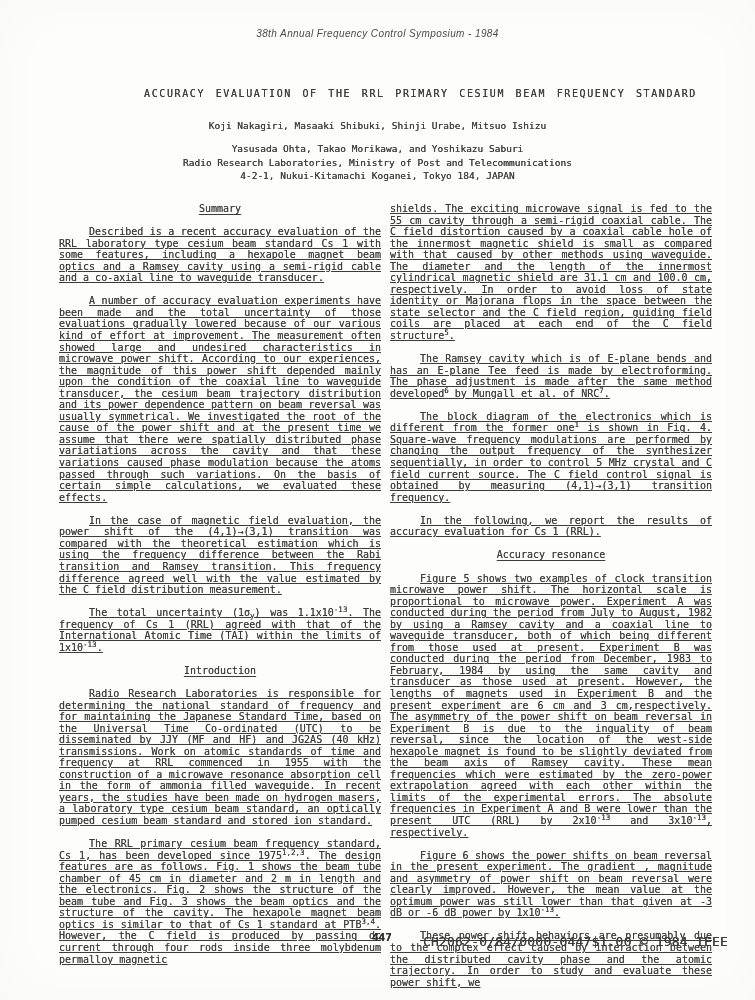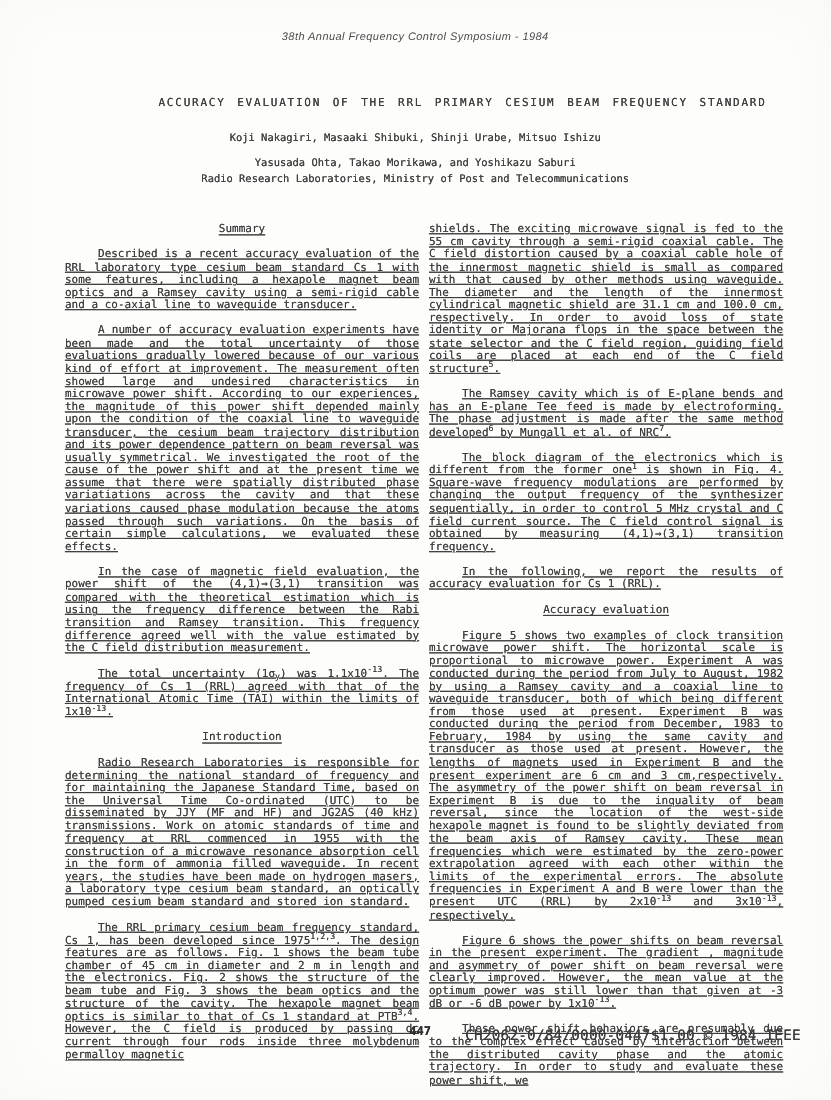--- a/index.html
+++ b/index.html
@@ -82,37 +82,38 @@
 
 <div class="page">
 
   <div class="running-header">38th Annual Frequency Control Symposium - 1984</div>
 
   <div class="paper-title">ACCURACY EVALUATION OF THE RRL PRIMARY CESIUM BEAM FREQUENCY STANDARD</div>
 
   <div class="byline authors-1">Koji Nakagiri, Masaaki Shibuki, Shinji Urabe, Mitsuo Ishizu</div>
   <div class="byline authors-2">Yasusada Ohta, Takao Morikawa, and Yoshikazu Saburi</div>
   <div class="byline affil-1">Radio Research Laboratories, Ministry of Post and Telecommunications</div>
+  <div class="byline affil-2">4-2-1, Nukui-Kitamachi Koganei, Tokyo 184, JAPAN</div>
 
   <div class="col col-left" id="left-column">
       <div class="heading">Summary</div>
       <div class="para">Described is a recent accuracy evaluation of the RRL laboratory type cesium beam standard Cs 1 with some features, including a hexapole magnet beam optics and a Ramsey cavity using a semi-rigid cable and a co-axial line to waveguide transducer.</div>
       <div class="para">A number of accuracy evaluation experiments have been made and the total uncertainty of those evaluations gradually lowered because of our various kind of effort at improvement.  The measurement often showed large and undesired characteristics in microwave power shift.  According to our experiences, the magnitude of this power shift depended mainly upon the condition of the coaxial line to waveguide transducer, the cesium beam trajectory distribution and its power dependence pattern on beam reversal was usually symmetrical. We investigated the root of the cause of the power shift and at the present time we assume that there were spatially distributed phase variatiations across the cavity and that these variations caused phase modulation because the atoms passed through such variations. On the basis of certain simple calculations, we evaluated these effects.</div>
       <div class="para">In the case of magnetic field evaluation, the power shift of the (4,1)→(3,1) transition was compared with the theoretical estimation which is using the frequency difference between the Rabi transition and Ramsey transition. This frequency difference agreed well with the value estimated by the C field distribution measurement.</div>
       <div class="para">The total uncertainty (1σ<sub>y</sub>) was 1.1x10<sup>-13</sup>.  The frequency of Cs 1 (RRL) agreed with that of the International Atomic Time (TAI) within the limits of 1x10<sup>-13</sup>.</div>
       <div class="heading">Introduction</div>
       <div class="para">Radio Research Laboratories is responsible for determining the national standard of frequency and for maintaining the Japanese Standard Time, based on the Universal Time Co-ordinated (UTC) to be disseminated by JJY (MF and HF) and JG2AS (40 kHz) transmissions. Work on atomic standards of time and frequency at RRL commenced in 1955 with the construction of a microwave resonance absorption cell in the form of ammonia filled waveguide.  In recent years, the studies have been made on hydrogen masers, a laboratory type cesium beam standard, an optically pumped cesium beam standard and stored ion standard.</div>
       <div class="para">The RRL primary cesium beam frequency standard, Cs 1, has been developed since 1975<sup>1,2,3</sup>.  The design features are as follows.  Fig. 1 shows the beam tube chamber of 45 cm in diameter and  2 m in length and the electronics.  Fig. 2 shows the structure of the beam tube and Fig. 3 shows the beam optics and the structure of the cavity.  The hexapole magnet beam optics is similar to that of Cs 1 standard at PTB<sup>3,4</sup>.  However, the C field is produced by passing dc current through four rods inside three molybdenum permalloy magnetic</div>
     </div>
   <div class="col col-right" id="right-column">
       <div class="para no-indent">shields.  The exciting microwave signal is fed to the 55 cm cavity through a semi-rigid coaxial cable.  The C field distortion caused by a coaxial cable hole of the innermost magnetic shield is small as compared with that caused by other methods using waveguide.  The diameter and the length of the innermost cylindrical magnetic shield are 31.1 cm and 100.0 cm, respectively. In order to avoid loss of state identity or Majorana flops in the space between the state selector and the C field region, guiding field coils are placed at each end of the C field structure<sup>5</sup>.</div>
       <div class="para">The Ramsey cavity which is of E-plane bends and has an E-plane Tee feed is made by electroforming. The phase adjustment is made after the same method developed<sup>6</sup> by Mungall et al. of NRC<sup>7</sup>.</div>
       <div class="para">The block diagram of the electronics which is different from the former one<sup>1</sup> is shown in Fig. 4. Square-wave frequency modulations are performed by changing the output frequency of the synthesizer sequentially, in order to control 5 MHz crystal and C field current source.  The C field control signal is obtained by measuring (4,1)→(3,1) transition frequency.</div>
       <div class="para">In the following, we report the results of accuracy evaluation for Cs 1 (RRL).</div>
-      <div class="heading">Accuracy evaluation</div>
+      <div class="heading">Accuracy resonance</div>
       <div class="para">Figure 5 shows two examples of clock transition microwave power shift.  The horizontal scale is proportional to microwave power.  Experiment A was conducted during the period from July to August, 1982 by using a Ramsey cavity and a coaxial line to waveguide transducer, both of which being different from those used at present.  Experiment B was conducted during the period from December, 1983 to February, 1984 by using the same cavity and transducer as those used at present. However, the lengths of magnets used in Experiment B and the present experiment are 6 cm and 3 cm,respectively.  The asymmetry of the power shift on beam reversal in Experiment B is due to the inquality of beam reversal, since the location of the west-side hexapole magnet is found to be slightly deviated from the beam axis of Ramsey cavity.  These mean frequencies which were estimated by the zero-power extrapolation agreed with each other within the limits of the experimental errors.  The absolute frequencies in Experiment A and B were lower than the present UTC (RRL) by 2x10<sup>-13</sup> and 3x10<sup>-13</sup>, respectively.</div>
       <div class="para">Figure 6 shows the power shifts on beam reversal in the present experiment.  The gradient , magnitude and asymmetry of power shift on beam reversal were clearly improved.  However, the mean value at the optimum power was still lower than that given at -3 dB or -6 dB power by 1x10<sup>-13</sup>.</div>
       <div class="para">These power shift behaviors are presumably due to the complex effect caused by interaction between the distributed cavity phase and the atomic trajectory. In order to study and evaluate these power shift, we</div>
     </div>
 
   <div class="page-number">447</div>
   <div class="copyright">CH2062-0/84/0000-0447$1.00 © 1984 IEEE</div>
 
 </div>
 

